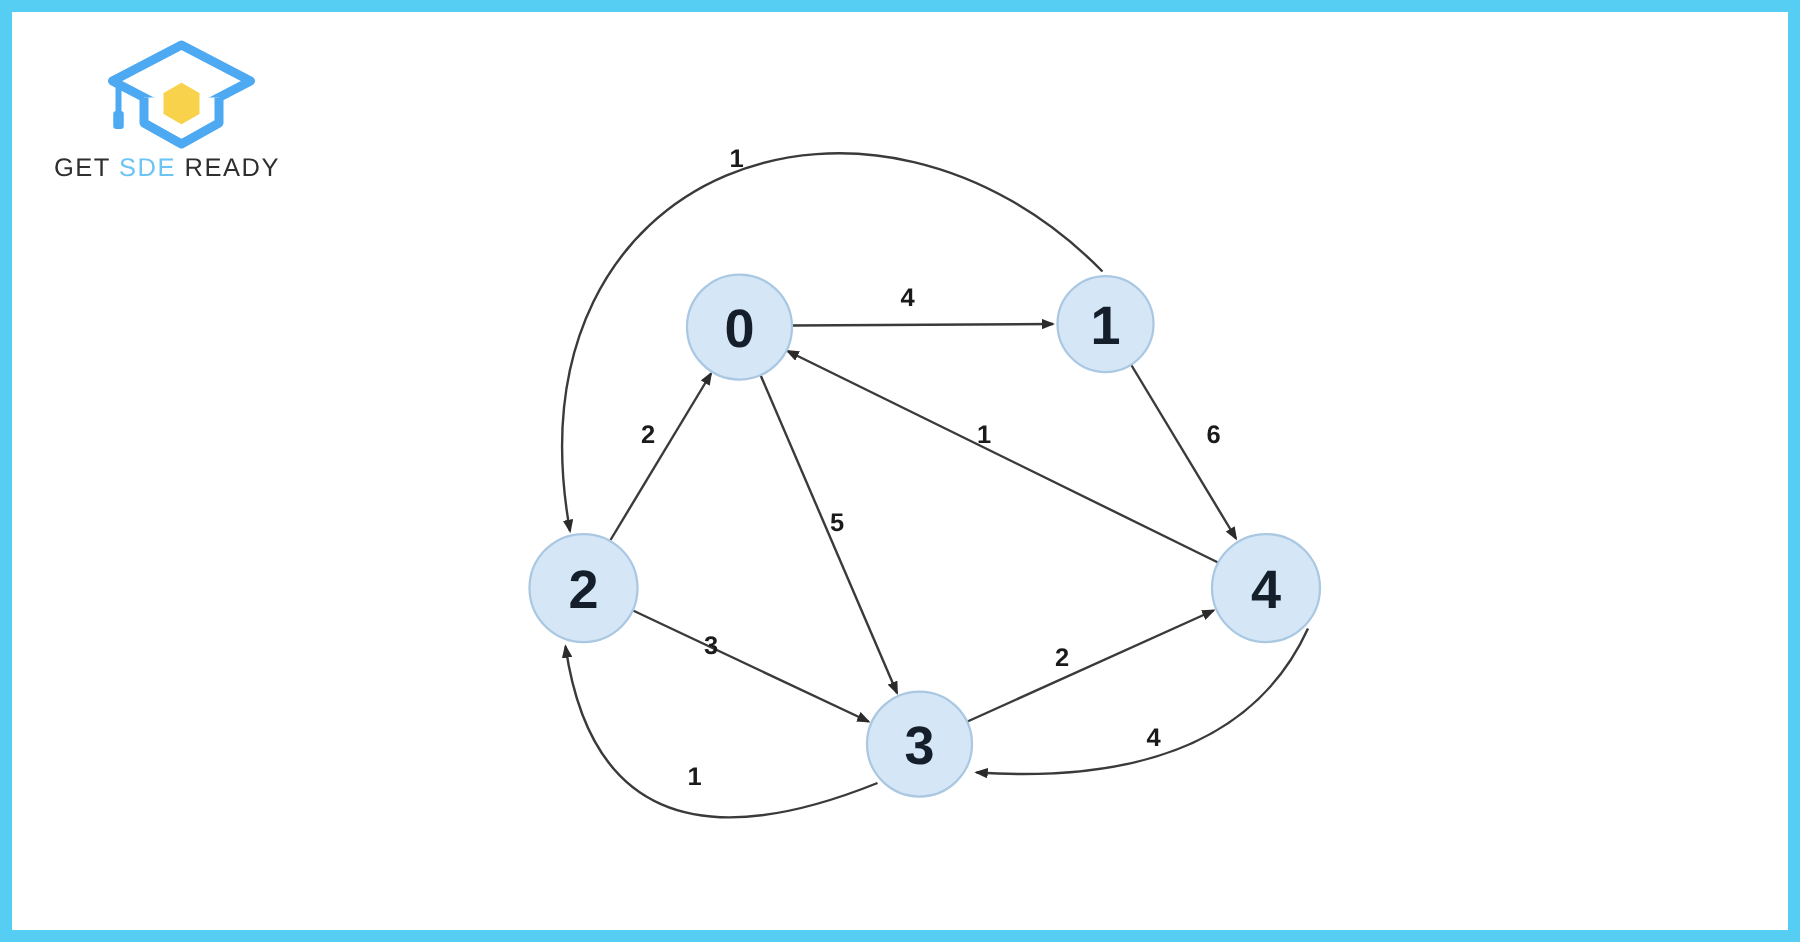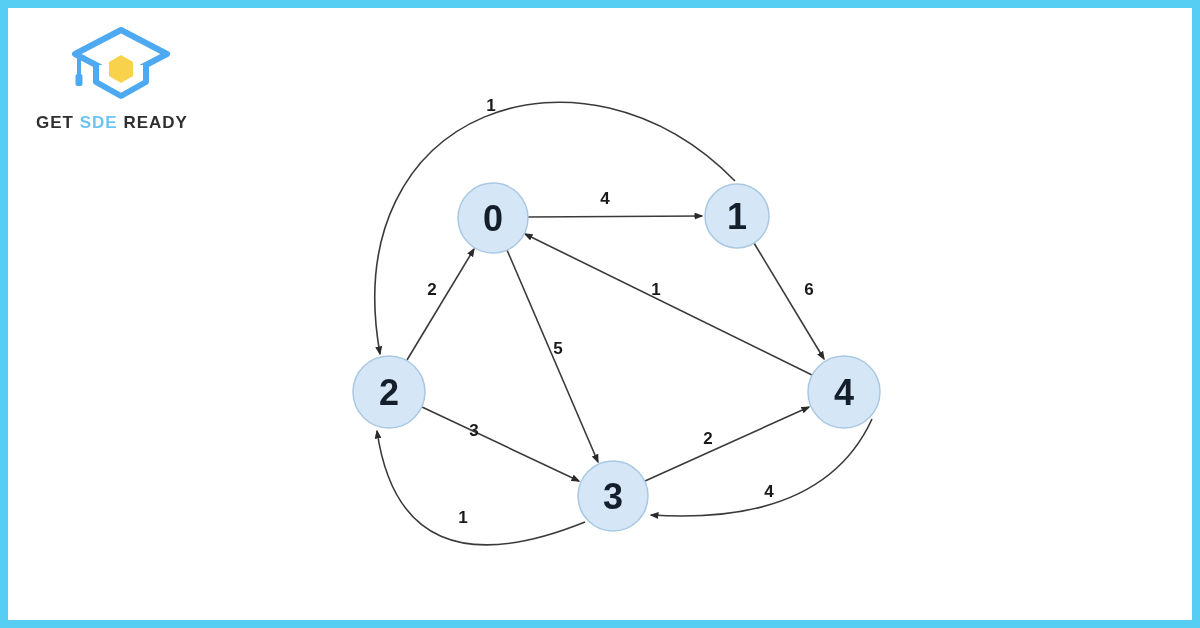--- a/index.html
+++ b/index.html
@@ -15,23 +15,23 @@
   }
   .logo {
     position: absolute;
     top: 18px;
     left: 28px;
     width: 170px;
     text-align: center;
   }
   .logo-icon { display: block; margin: 0 auto; }
   .logo-text {
-    margin-top: 13px;
+    margin-top: 2px;
     font-size: 17px;
-    font-weight: 700;
+    font-weight: 400;
     letter-spacing: 1px;
     white-space: nowrap;
     text-align: left;
   }
   .logo-text .dark { color: #2f2f2f; }
   .logo-text .blue { color: #6cc4f5; }
   .graph-canvas {
     position: absolute;
     left: 0; top: 0;
     width: 1184px;

